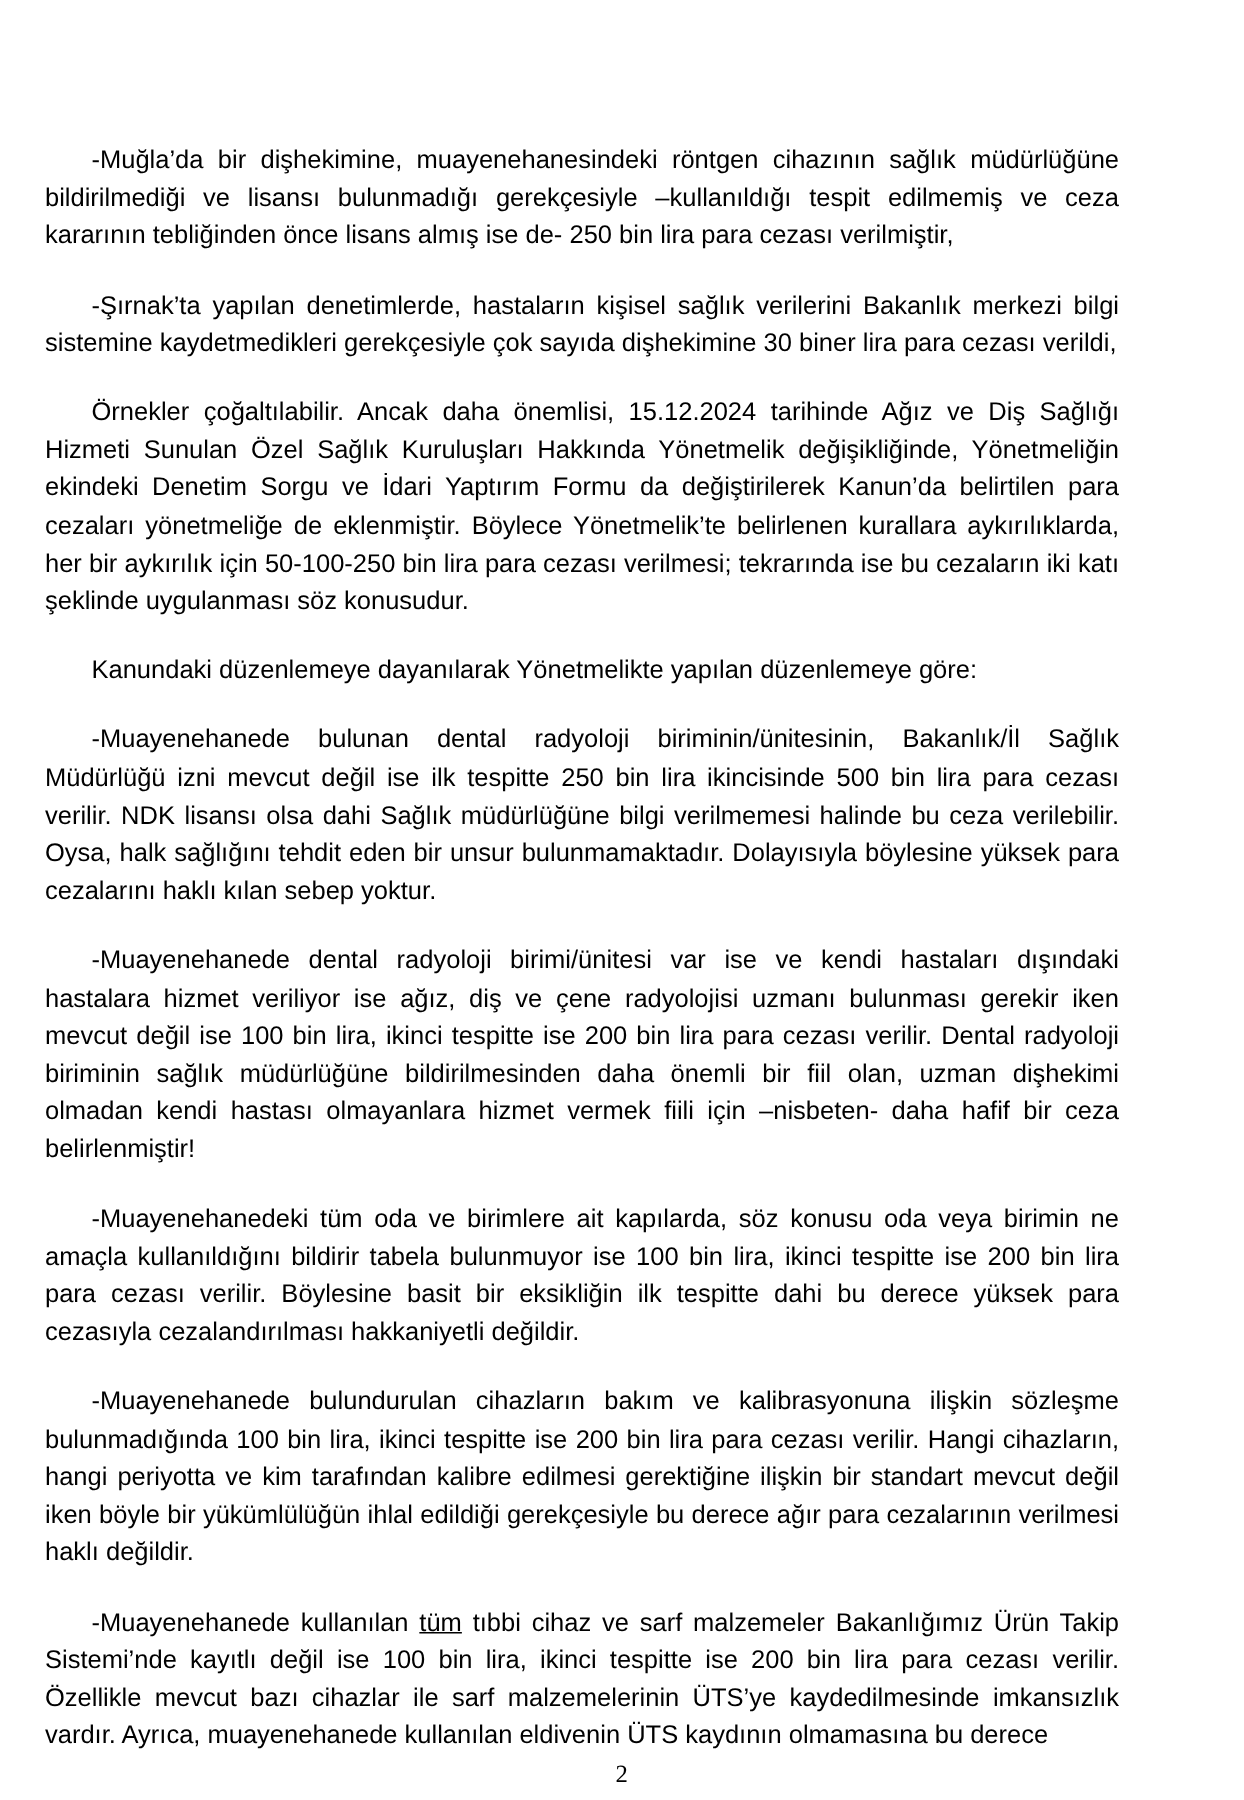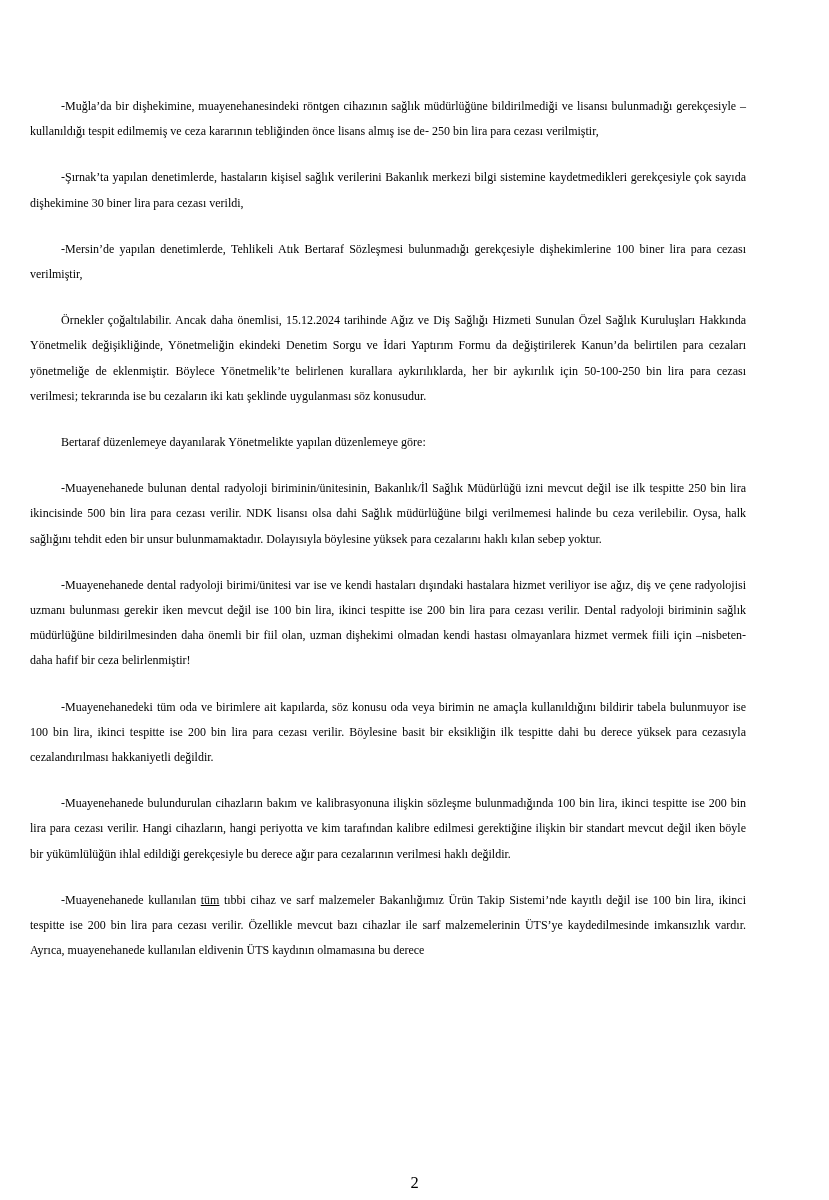--- a/index.html
+++ b/index.html
@@ -19,22 +19,22 @@
   }
 
   .page-body {
     position: absolute;
     left: 30px;
     top: 94px;
     width: 716px;
   }
 
   .para {
-    font-family: Liberation Serif, serif;
-    font-size: 12px;
+    font-family: Liberation Sans, sans-serif;
+    font-size: 17px;
     line-height: 25.2px;
     color: #000000;
     text-align: justify;
     text-justify: inter-word;
     text-indent: 31px;
     margin: 0 0 21px 0;
     hyphens: none;
     -webkit-hyphens: none;
     word-spacing: 0px;
   }
@@ -64,26 +64,25 @@
 <body>
 
 <div class="page">
 
   <div class="page-body">
 
     <p class="para">-Muğla’da bir dişhekimine, muayenehanesindeki röntgen cihazının sağlık müdürlüğüne bildirilmediği ve lisansı bulunmadığı gerekçesiyle –kullanıldığı tespit edilmemiş ve ceza kararının tebliğinden önce lisans almış ise de- 250 bin lira para cezası verilmiştir,</p>
 
     <p class="para">-Şırnak’ta yapılan denetimlerde, hastaların kişisel sağlık verilerini Bakanlık merkezi bilgi sistemine kaydetmedikleri gerekçesiyle çok sayıda dişhekimine 30 biner lira para cezası verildi,</p>
 
-    <p class="para">-Mersin’de yapılan denetimlerde, Tehlikeli Atık Bertaraf Sözleşmesi bulunmadığı gerekçesiyle dişhekimlerine 100 biner lira para cezası verilmiştir,</p>
 
 
     <p class="para">Örnekler çoğaltılabilir. Ancak daha önemlisi, 15.12.2024 tarihinde Ağız ve Diş Sağlığı Hizmeti Sunulan Özel Sağlık Kuruluşları Hakkında Yönetmelik değişikliğinde, Yönetmeliğin ekindeki Denetim Sorgu ve İdari Yaptırım Formu da değiştirilerek Kanun’da belirtilen para cezaları yönetmeliğe de eklenmiştir. Böylece Yönetmelik’te belirlenen kurallara aykırılıklarda, her bir aykırılık için 50-100-250 bin lira para cezası verilmesi; tekrarında ise bu cezaların iki katı şeklinde uygulanması söz konusudur.</p>
 
-    <p class="para">Bertaraf düzenlemeye dayanılarak Yönetmelikte yapılan düzenlemeye göre:</p>
+    <p class="para">Kanundaki düzenlemeye dayanılarak Yönetmelikte yapılan düzenlemeye göre:</p>
 
     <p class="para">-Muayenehanede bulunan dental radyoloji biriminin/ünitesinin, Bakanlık/İl Sağlık Müdürlüğü izni mevcut değil ise ilk tespitte 250 bin lira ikincisinde 500 bin lira para cezası verilir. NDK lisansı olsa dahi Sağlık müdürlüğüne bilgi verilmemesi halinde bu ceza verilebilir. Oysa, halk sağlığını tehdit eden bir unsur bulunmamaktadır. Dolayısıyla böylesine yüksek para cezalarını haklı kılan sebep yoktur.</p>
 
     <p class="para">-Muayenehanede dental radyoloji birimi/ünitesi var ise ve kendi hastaları dışındaki hastalara hizmet veriliyor ise ağız, diş ve çene radyolojisi uzmanı bulunması gerekir iken mevcut değil ise 100 bin lira, ikinci tespitte ise 200 bin lira para cezası verilir. Dental radyoloji biriminin sağlık müdürlüğüne bildirilmesinden daha önemli bir fiil olan, uzman dişhekimi olmadan kendi hastası olmayanlara hizmet vermek fiili için –nisbeten- daha hafif bir ceza belirlenmiştir!</p>
 
     <p class="para">-Muayenehanedeki tüm oda ve birimlere ait kapılarda, söz konusu oda veya birimin ne amaçla kullanıldığını bildirir tabela bulunmuyor ise 100 bin lira, ikinci tespitte ise 200 bin lira para cezası verilir. Böylesine basit bir eksikliğin ilk tespitte dahi bu derece yüksek para cezasıyla cezalandırılması hakkaniyetli değildir.</p>
 
     <p class="para">-Muayenehanede bulundurulan cihazların bakım ve kalibrasyonuna ilişkin sözleşme bulunmadığında 100 bin lira, ikinci tespitte ise 200 bin lira para cezası verilir. Hangi cihazların, hangi periyotta ve kim tarafından kalibre edilmesi gerektiğine ilişkin bir standart mevcut değil iken böyle bir yükümlülüğün ihlal edildiği gerekçesiyle bu derece ağır para cezalarının verilmesi haklı değildir.</p>
 
     <p class="para">-Muayenehanede kullanılan <u>tüm</u> tıbbi cihaz ve sarf malzemeler Bakanlığımız Ürün Takip Sistemi’nde kayıtlı değil ise 100 bin lira, ikinci tespitte ise 200 bin lira para cezası verilir. Özellikle mevcut bazı cihazlar ile sarf malzemelerinin ÜTS’ye kaydedilmesinde imkansızlık vardır. Ayrıca, muayenehanede kullanılan eldivenin ÜTS kaydının olmamasına bu derece</p>

